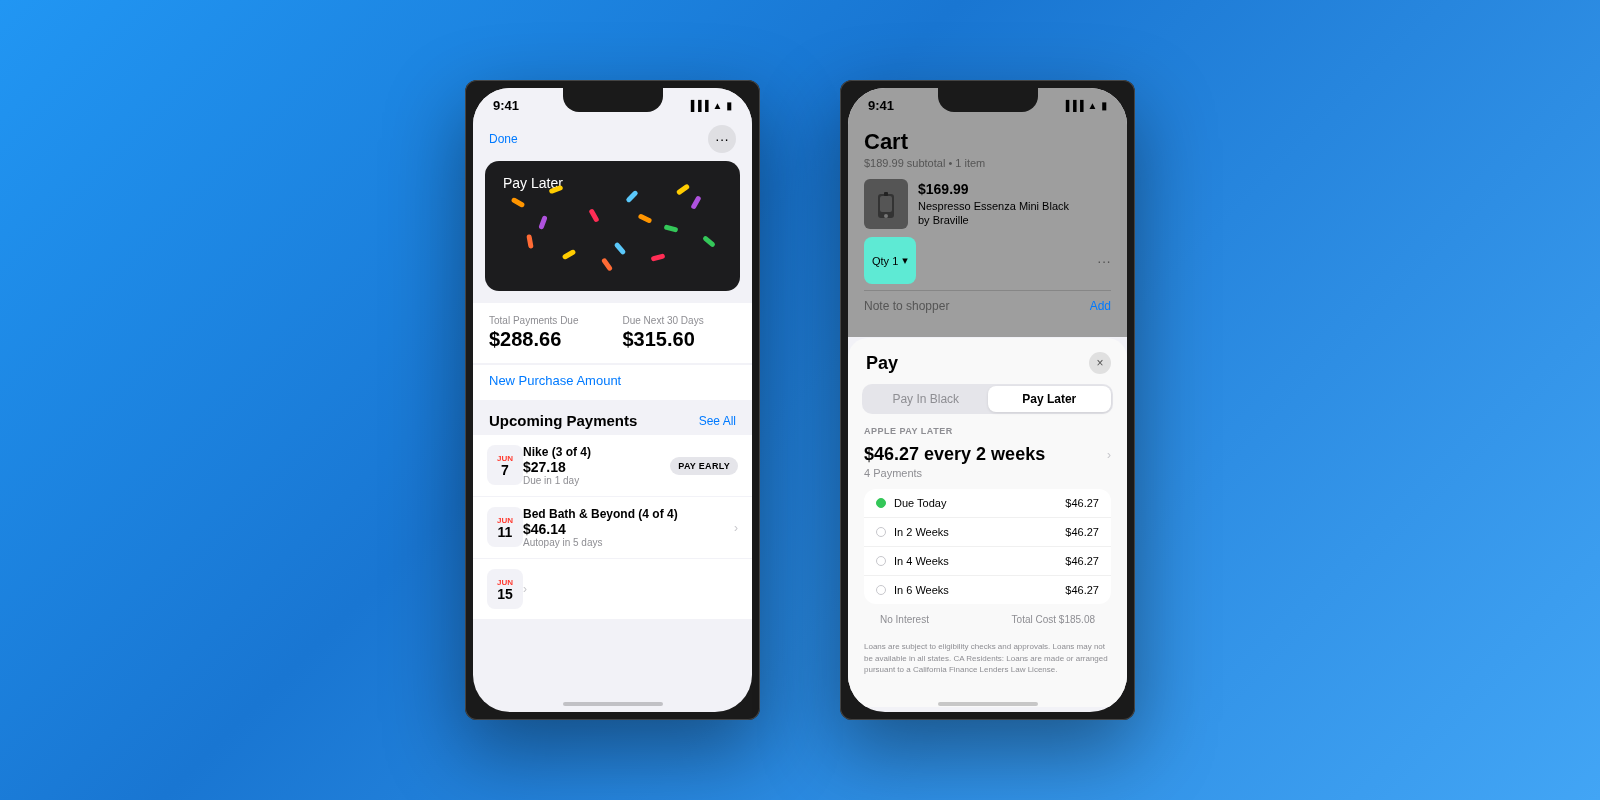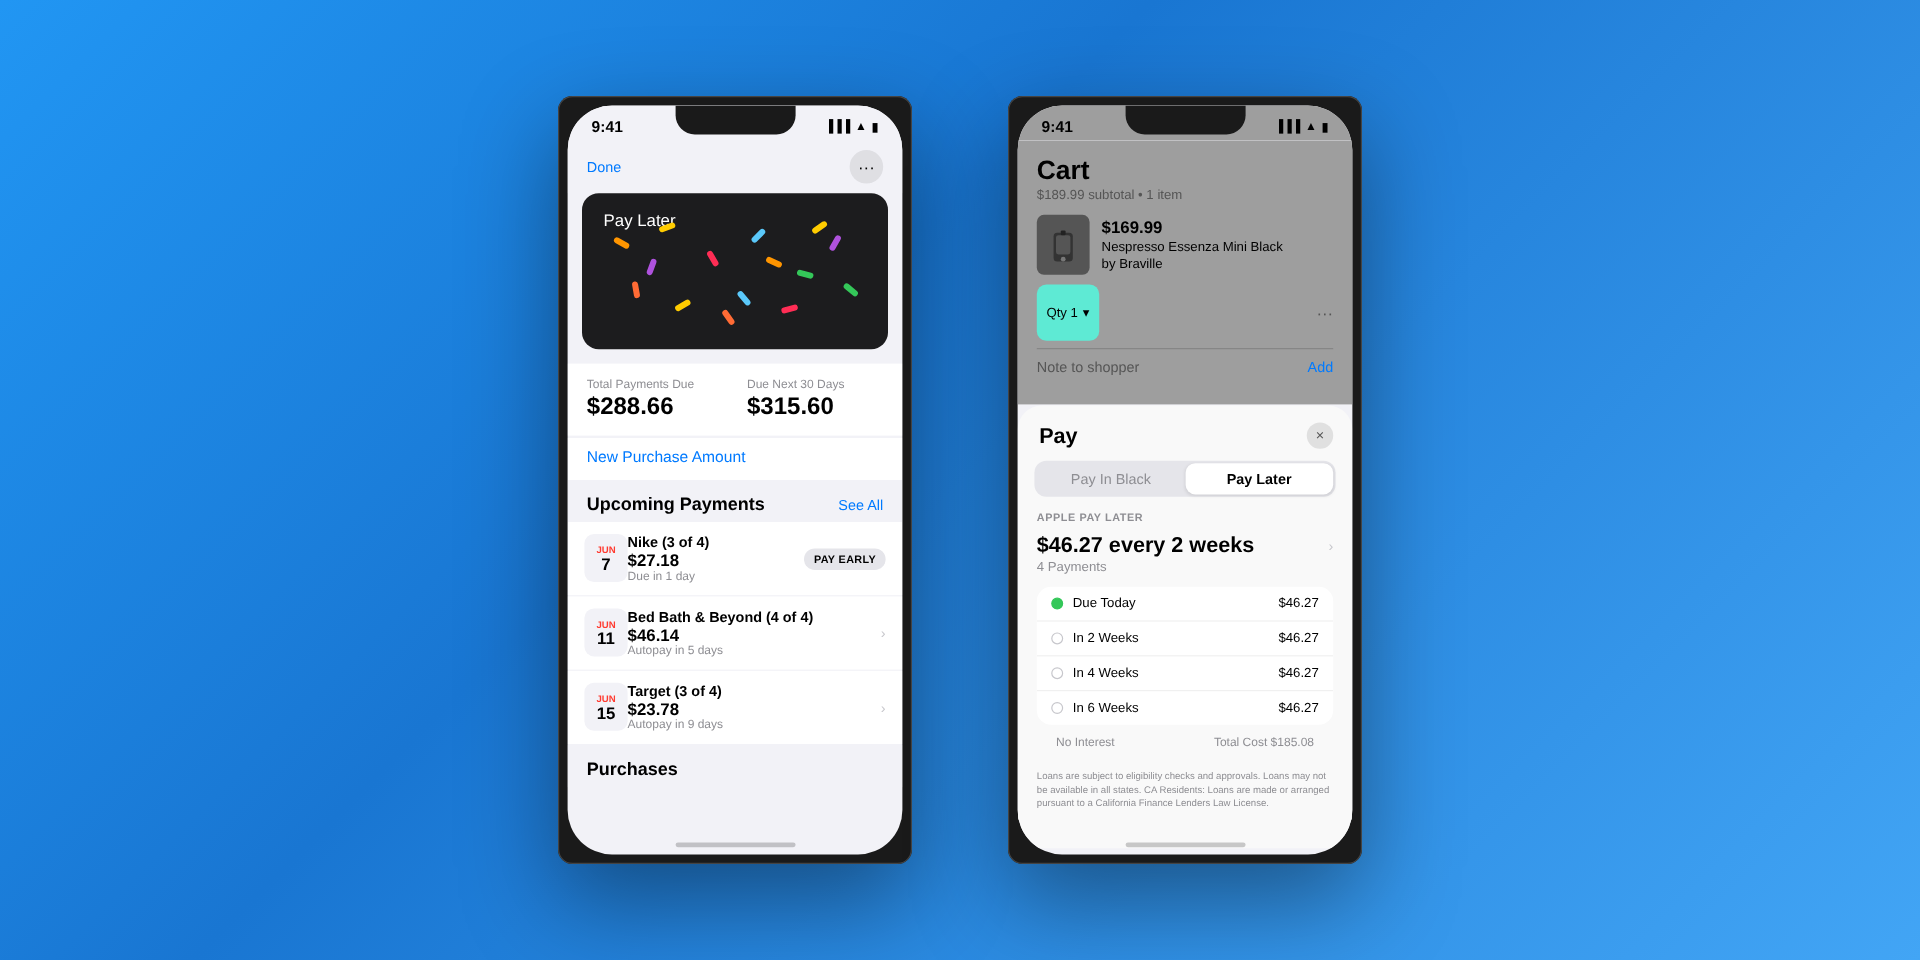--- a/index.html
+++ b/index.html
@@ -628,31 +628,23 @@
           <div class="payment-item-sub">Autopay in 5 days</div>
         </div>
         <span class="chevron-right">›</span>
       </div>
 
       <div class="payment-item">
         <div class="date-badge">
           <span class="date-month">JUN</span>
           <span class="date-day">15</span>
         </div>
-        <div class="payment-item-details">
-          <div class="payment-item-name">Target (3 of 4)</div>
-          <div class="payment-item-amount">$23.78</div>
-          <div class="payment-item-sub">Autopay in 9 days</div>
-        </div>
         <span class="chevron-right">›</span>
       </div>
 
-      <div class="purchases-header">
-        <span>Purchases</span>
-      </div>
     </div>
 
     <div class="home-indicator"></div>
   </div>
 </div>
 
 <div class="phone">
   <div class="phone-inner" style="background:#f2f2f7;">
     <div class="notch"></div>
 

